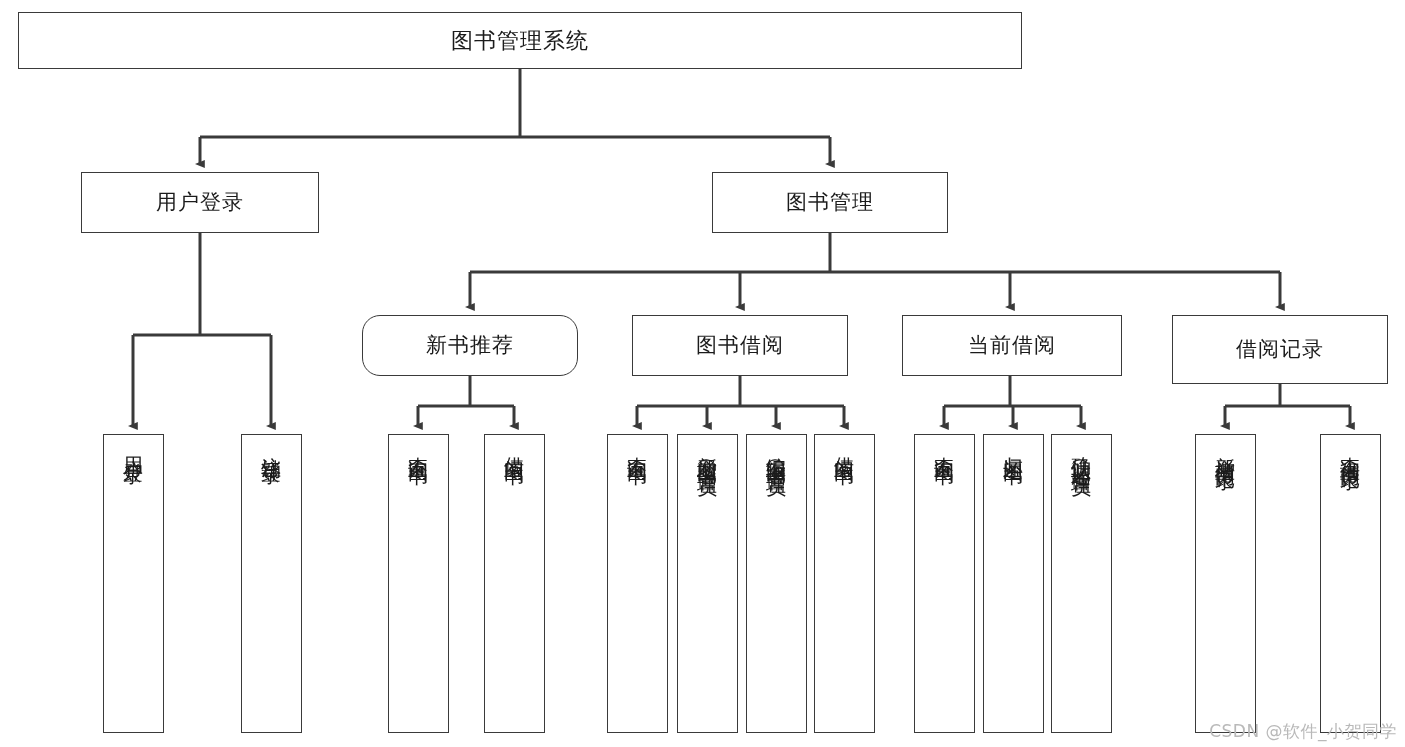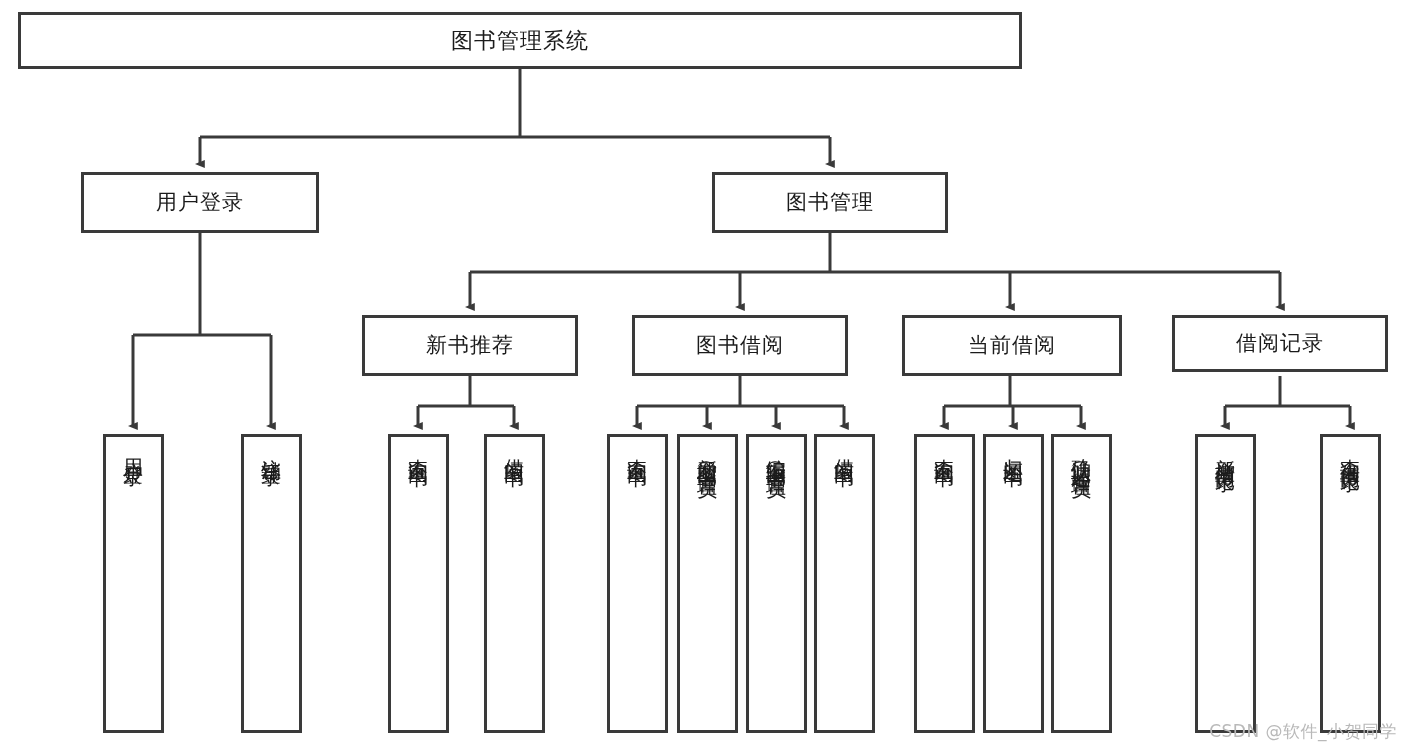--- a/index.html
+++ b/index.html
@@ -23,21 +23,21 @@
     left: 0;
     top: 0;
     width: 1405px;
     height: 747px;
     pointer-events: none;
   }
   .node {
     position: absolute;
     box-sizing: border-box;
     background: #ffffff;
-    border: 3px solid #0f766e;
+    border: 1px solid #0f766e;
     display: flex;
     align-items: center;
     justify-content: center;
     z-index: 2;
   }
   .node .node-label {
     color: #1b1b1b;
     text-align: center;
     line-height: 1.18;
     letter-spacing: 1px;
@@ -132,30 +132,30 @@
     <span class="node-label" style="color: rgb(27, 27, 27);">图书管理系统</span>
   </div>
 
   <div class="node horiz" style="left: 81px; top: 172px; width: 238px; height: 61px; border-color: rgb(58, 58, 58); background: rgb(255, 255, 255);">
     <span class="node-label" style="color: rgb(27, 27, 27);">用户登录</span>
   </div>
   <div class="node horiz" style="left: 712px; top: 172px; width: 236px; height: 61px; border-color: rgb(58, 58, 58); background: rgb(255, 255, 255); font-family: Liberation Serif, serif;">
     <span class="node-label" style="color: rgb(27, 27, 27);">图书管理</span>
   </div>
 
-  <div class="node horiz" style="left: 362px; top: 315px; width: 216px; height: 61px; border-color: rgb(58, 58, 58); background: rgb(255, 255, 255);">
+  <div class="node horiz" style="left: 362px; top: 315px; width: 216px; height: 61px; border-color: rgb(58, 58, 58); background: rgb(255, 255, 255); border-radius: 18px;">
     <span class="node-label" style="color: rgb(27, 27, 27);">新书推荐</span>
   </div>
   <div class="node horiz" style="left: 632px; top: 315px; width: 216px; height: 61px; border-color: rgb(58, 58, 58); background: rgb(255, 255, 255);">
     <span class="node-label" style="color: rgb(27, 27, 27);">图书借阅</span>
   </div>
   <div class="node horiz" style="left: 902px; top: 315px; width: 220px; height: 61px; border-color: rgb(58, 58, 58); background: rgb(255, 255, 255);">
     <span class="node-label" style="color: rgb(27, 27, 27);">当前借阅</span>
   </div>
-  <div class="node horiz" style="left: 1172px; top: 315px; width: 216px; height: 57px; border-color: rgb(58, 58, 58); background: rgb(255, 255, 255);">
+  <div class="node horiz" style="left: 1172px; top: 315px; width: 216px; height: 69px; border-color: rgb(58, 58, 58); background: rgb(255, 255, 255);">
     <span class="node-label" style="color: rgb(27, 27, 27);">借阅记录</span>
   </div>
 
   <div class="node vert" style="left: 103px; top: 434px; width: 61px; height: 299px; border-color: rgb(58, 58, 58); background: rgb(255, 255, 255);">
     <span class="node-label" style="color: rgb(27, 27, 27);">用户登录</span>
   </div>
   <div class="node vert" style="left: 241px; top: 434px; width: 61px; height: 299px; border-color: rgb(58, 58, 58); background: rgb(255, 255, 255);">
     <span class="node-label" style="color: rgb(27, 27, 27);">注销登录</span>
   </div>
 

